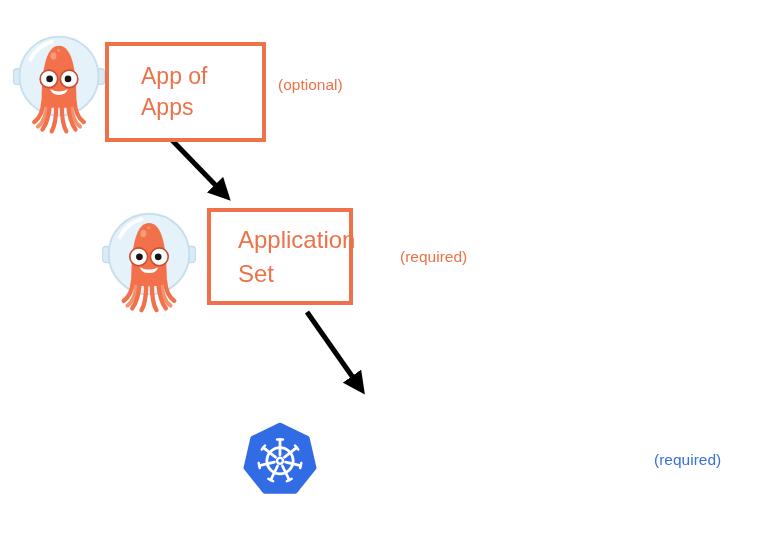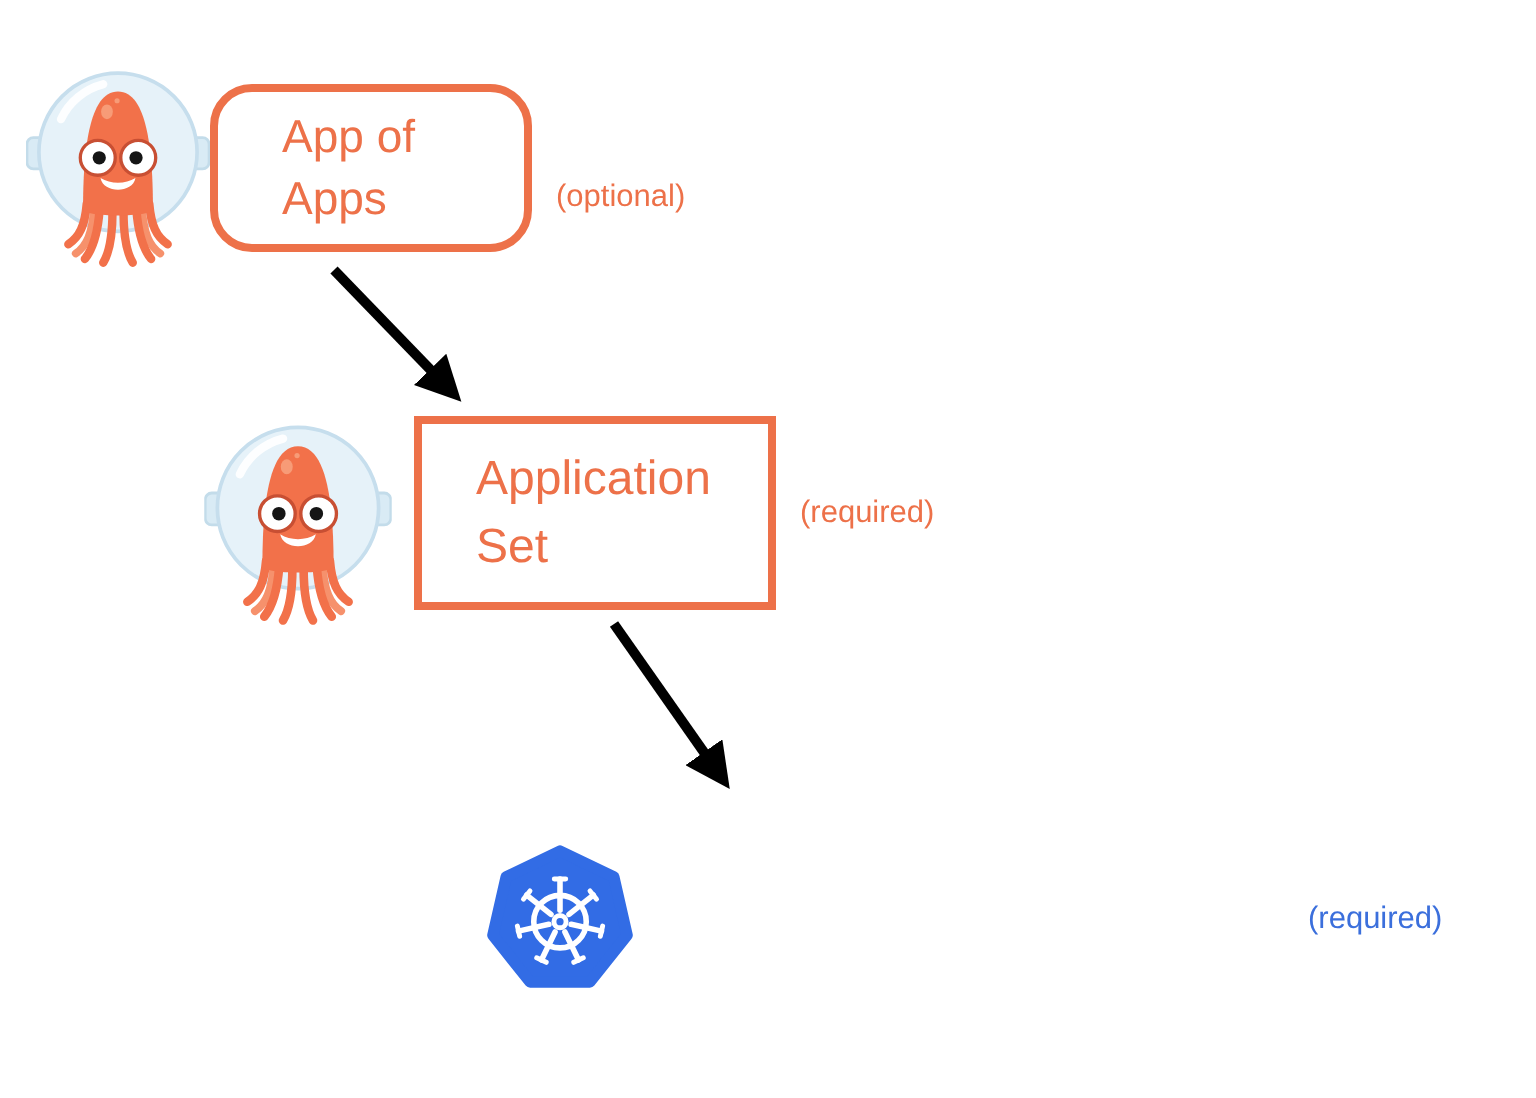--- a/index.html
+++ b/index.html
@@ -7,27 +7,27 @@
     position:relative;width:768px;height:549px;background:#ffffff;
     font-family:"Liberation Sans",sans-serif;overflow:hidden;
   }
   .node{
     position:absolute;box-sizing:border-box;display:flex;align-items:center;
     background:#ffffff;
   }
   .node.orange{border:4px solid #ED7149;color:#ED7149;}
   .node.blue{border:5px solid #3B6FDC;color:#3B6FDC;}
   .node-label{white-space:pre-line;}
-  #node-app-of-apps{left:105px;top:42px;width:161px;height:84px;padding-left:32px;font-size:23px;line-height:31px;border-radius:21px;}
-  #node-application-set{left:207px;top:208px;width:181px;height:97px;padding-left:27px;font-size:24px;line-height:34px;}
+  #node-app-of-apps{left:105px;top:42px;width:161px;height:100px;padding-left:32px;font-size:23px;line-height:31px;}
+  #node-application-set{left:207px;top:208px;width:146px;height:97px;padding-left:27px;font-size:24px;line-height:34px;}
   #node-k8s-manifests{left:328px;top:403px;width:317px;height:109px;justify-content:center;font-size:26px;}
   .annotation{position:absolute;font-size:15.5px;line-height:20px;}
   .annotation.orange{color:#ED7149;}
   .annotation.blue{color:#3B6FDC;}
-  #annotation-app-of-apps{left:278px;top:75px;margin-top:14px;}
+  #annotation-app-of-apps{left:278px;top:75px;}
   #annotation-application-set{left:400px;top:247px;}
   #annotation-k8s-manifests{left:654px;top:450px;}
   .icon{position:absolute;}
   #argo-mascot-1{left:13px;top:32px;width:92px;height:103px;}
   #argo-mascot-2{left:102px;top:209px;width:94px;height:105px;}
   #k8s-logo{left:239px;top:419px;width:82px;height:82px;}
   #edges-layer{position:absolute;left:0;top:0;pointer-events:none;}
 </style>
 </head>
 <body>

